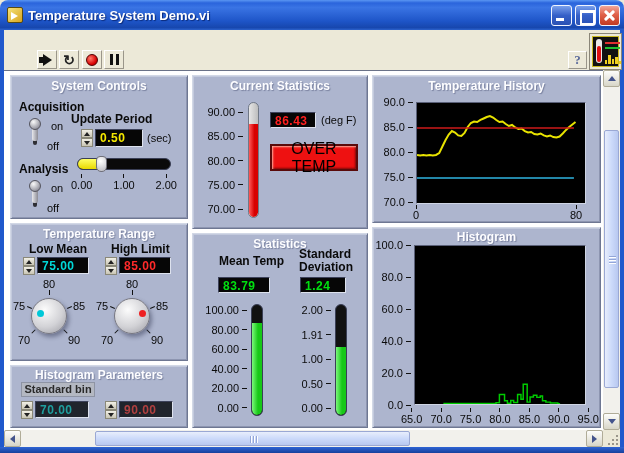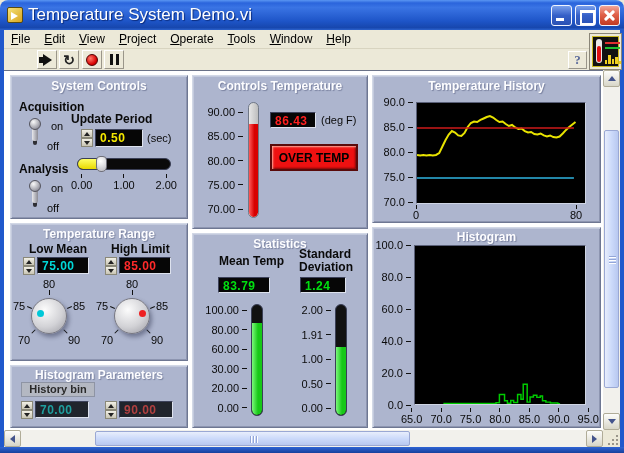--- a/index.html
+++ b/index.html
@@ -9,21 +9,21 @@
   .window { position:absolute; left:0; top:0; width:624px; height:453px; }
 
   
   .titlebar { position:absolute; left:0; top:0; width:624px; height:30px;
     background:linear-gradient(180deg,#5a96f2 0%,#2a64dc 10%,#3a74e4 25%,#1e55c8 70%,#1747ae 92%,#2c62cc 100%);
     border-radius:8px 8px 0 0; display:flex; align-items:center; }
   .app-icon { width:16px; height:16px; margin:0 5px 0 7px; background:linear-gradient(135deg,#f4e27a,#d9a520);
     border:1px solid #5a4a10; border-radius:2px; position:relative; }
   .app-icon::after { content:""; position:absolute; left:3px; top:4px; border-left:7px solid #fff;
     border-top:4px solid transparent; border-bottom:4px solid transparent; }
-  .title-text { color:#fff; font-weight:normal; font-size:17px; text-shadow:1px 1px 1px #0a2a7a; }
+  .title-text { color:#fff; font-weight:bold; font-size:13px; text-shadow:1px 1px 1px #0a2a7a; }
   .winbtn { position:absolute; top:5px; width:21px; height:21px; border-radius:3px; border:1px solid #f0f4ff;
     background:linear-gradient(180deg,#7aa0ec,#3560c8 50%,#2a52b4); }
   .winbtn.min { left:551px; } .winbtn.max { left:575px; }
   .winbtn.close { left:599px; background:linear-gradient(180deg,#f2a698,#e0614a 45%,#c23a22); }
   .winbtn.min::after { content:""; position:absolute; left:4px; bottom:4px; width:8px; height:3px; background:#fff; }
   .winbtn.max::after { content:""; position:absolute; left:4px; top:4px; width:11px; height:10px;
     border:2px solid #fff; border-top-width:3px; }
   .winbtn.close::before,.winbtn.close::after { content:""; position:absolute; left:3px; top:8px; width:13px; height:3px;
     background:#fff; transform:rotate(45deg); border-radius:1px; }
   .winbtn.close::after { transform:rotate(-45deg); }
@@ -104,21 +104,21 @@
   .gauge .fill { position:absolute; bottom:0; left:0; width:100%; background:linear-gradient(90deg,#7cf87c,#18c818 60%); border-radius:0 0 5px 5px; }
 
   .knob-block { position:absolute; width:76px; height:72px; font-size:11px; }
   .knob-circle { position:absolute; left:20px; top:22px; width:36px; height:36px; border-radius:50%;
     background:radial-gradient(circle at 38% 32%,#fcfcfc,#d2d2d6 55%,#9a9aa2);
     border:1px solid #787882; box-shadow:2px 3px 4px rgba(40,45,70,.45); }
   .knob-dot { position:absolute; width:7px; height:7px; border-radius:50%; }
   .ktick { position:absolute; width:5px; height:1px; background:#101010; }
   .klabel { position:absolute; color:#0a0a0a; }
 
-  .over-temp { position:absolute; border:2px solid #5a0a0a; text-align:center; font-weight:bold; font-size:12px;
+  .over-temp { position:absolute; border:2px solid #5a0a0a; text-align:center; font-weight:normal; font-size:16px;
     display:flex; align-items:center; justify-content:center; box-shadow:inset 1px 1px 2px #ffb0a0, inset -1px -1px 2px #700; }
 
   .chip { position:absolute; background:#b4b8c2; border:1px solid #8e94a4; color:#2a2a2a; font-size:11px; font-weight:bold;
     text-align:center; line-height:13px; }
 
   .chart-plot { position:absolute; background:#000; border:1px solid; border-color:#5a6078 #cfd5e4 #cfd5e4 #5a6078; }
   .chart-plot svg { display:block; width:100%; height:100%; }
   .xtick-abs { position:absolute; font-size:11px; color:#0a0a0a; text-align:center; }
   .xtick-abs::before { content:""; display:block; width:1px; height:4px; background:#101010; margin:0 auto 0; }
 
@@ -153,30 +153,20 @@
     <span class="app-icon"></span>
     <span class="title-text">Temperature System Demo.vi</span>
   </div>
   <div class="winbtn min"></div>
   <div class="winbtn max"></div>
   <div class="winbtn close"></div>
   <div class="side-l"></div>
   <div class="side-r"></div>
   <div class="side-b"></div>
 
-  <div class="menubar">
-    <span class="menu-item"><u>F</u>ile</span>
-    <span class="menu-item"><u>E</u>dit</span>
-    <span class="menu-item"><u>V</u>iew</span>
-    <span class="menu-item"><u>P</u>roject</span>
-    <span class="menu-item"><u>O</u>perate</span>
-    <span class="menu-item"><u>T</u>ools</span>
-    <span class="menu-item"><u>W</u>indow</span>
-    <span class="menu-item"><u>H</u>elp</span>
-  </div>
 
   <div class="toolbar">
     <div class="tbtn" style="left:33px">
       <span class="run-glyph"></span>
     </div>
     <div class="tbtn" style="left:55px">
       <span class="cont-glyph">↻</span>
     </div>
     <div class="tbtn" style="left:78px">
       <span class="abort-glyph"></span>
@@ -289,35 +279,35 @@
         <span class="ktick" style="left:20px;top:55px;transform:rotate(-45deg)"></span>
         <span class="ktick" style="left:52px;top:55px;transform:rotate(45deg)"></span>
         <div class="knob-circle">
           <span class="knob-dot" style="left: 24px; top: 11px; background: rgb(238, 32, 32);"></span>
         </div>
       </div>
     </div>
 
     <div class="panel" style="left:6px;top:294px;width:178px;height:63px">
       <div class="panel-title" style="top:2px">Histogram Parameters</div>
-      <div class="chip" style="left:10px;top:16px;width:74px;height:15px">History bin</div>
+      <div class="chip" style="left:10px;top:16px;width:74px;height:15px">Standard bin</div>
       <div class="spinner" style="left:10px;top:35px">
           <span class="up"></span>
           <span class="dn"></span>
         </div>
       <div class="digital dim" style="left: 24px; top: 35px; width: 54px; height: 17px; color: rgb(31, 159, 159);">70.00</div>
       <div class="spinner" style="left:94px;top:35px">
           <span class="up"></span>
           <span class="dn"></span>
         </div>
       <div class="digital dim" style="left: 108px; top: 35px; width: 54px; height: 17px; color: rgb(176, 64, 64);">90.00</div>
     </div>
 
     <div class="panel" style="left:188px;top:4px;width:176px;height:154px">
-      <div class="panel-title">Controls Temperature</div>
+      <div class="panel-title">Current Statistics</div>
       <div class="vscale" style="left:6px;top:30px;width:44px;height:109px">
           <span class="tick">90.00</span>
           <span class="tick">85.00</span>
           <span class="tick">80.00</span>
           <span class="tick">75.00</span>
           <span class="tick">70.00</span>
         </div>
       <div class="thermo" style="left:55px;top:26px;height:116px">
         <div class="fill" style="height: 82%;"></div>
       </div>
@@ -330,21 +320,21 @@
       <div class="panel-title">Statistics</div>
       <div class="lbl" style="left:26px;top:20px">Mean Temp</div>
       <div class="lbl" style="left:106px;top:14px;width:62px;white-space:normal;line-height:13px">Standard Deviation</div>
       <div class="digital" style="left: 25px; top: 43px; width: 52px; height: 16px; color: rgb(0, 224, 16);">83.79</div>
       <div class="digital" style="left: 107px; top: 43px; width: 46px; height: 16px; color: rgb(0, 224, 16);">1.24</div>
 
       <div class="vscale" style="left:6px;top:70px;width:48px;height:110px">
           <span class="tick">100.00</span>
           <span class="tick">80.00</span>
           <span class="tick">60.00</span>
-          <span class="tick">30.00</span>
+          <span class="tick">40.00</span>
           <span class="tick">20.00</span>
           <span class="tick">0.00</span>
         </div>
       <div class="gauge" style="left:58px;top:70px;height:112px">
         <div class="fill" style="height: 84%;"></div>
       </div>
       <div class="vscale" style="left:98px;top:70px;width:40px;height:110px">
           <span class="tick">2.00</span>
           <span class="tick">1.91</span>
           <span class="tick">1.00</span>

